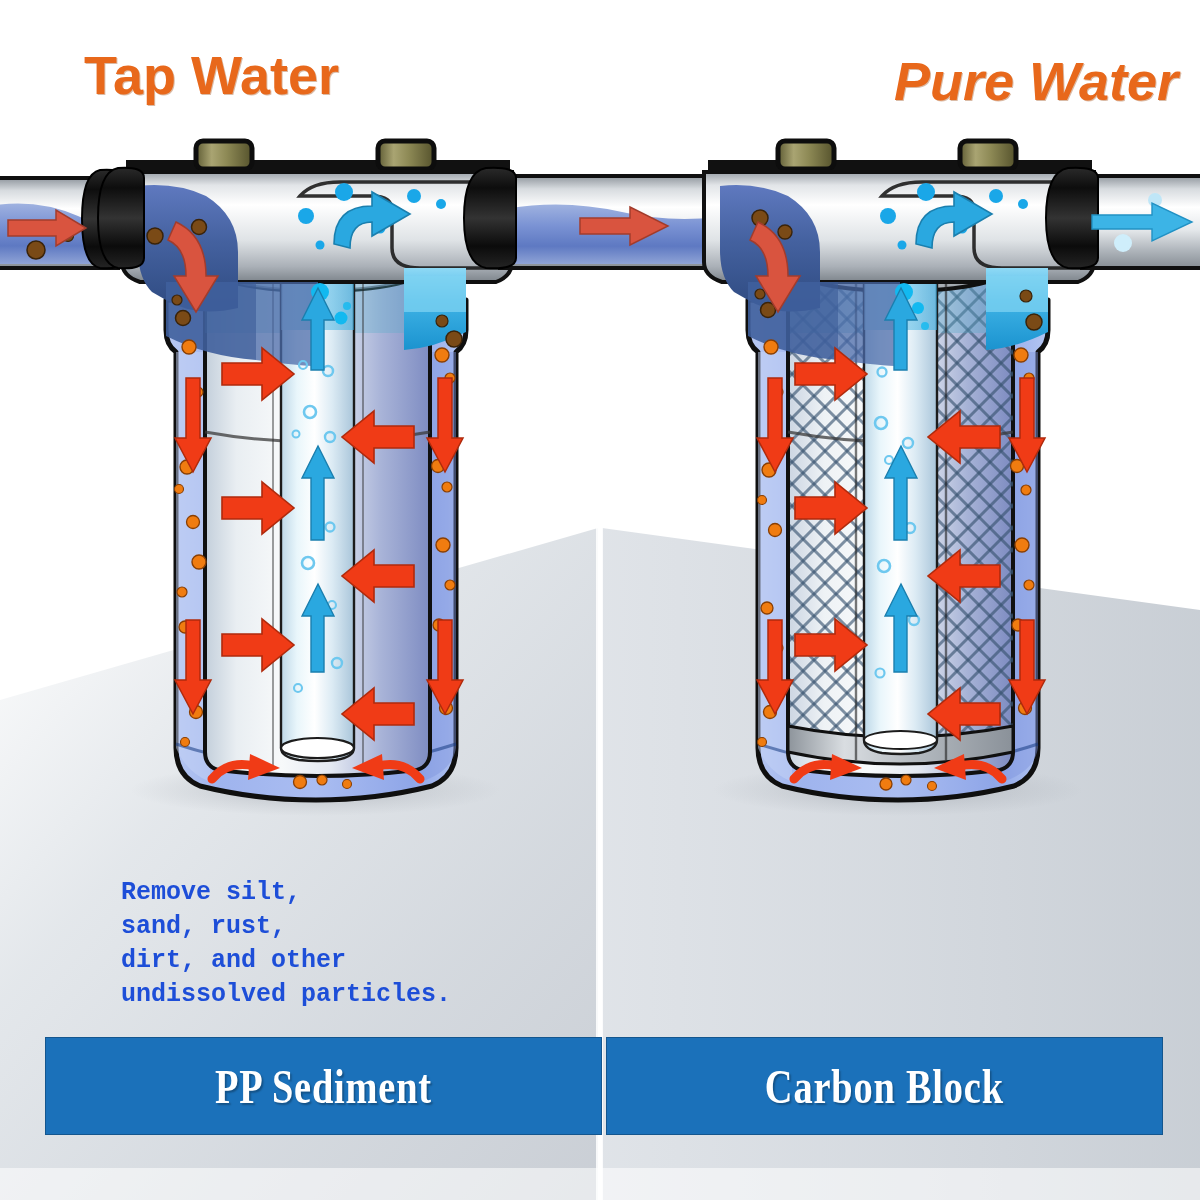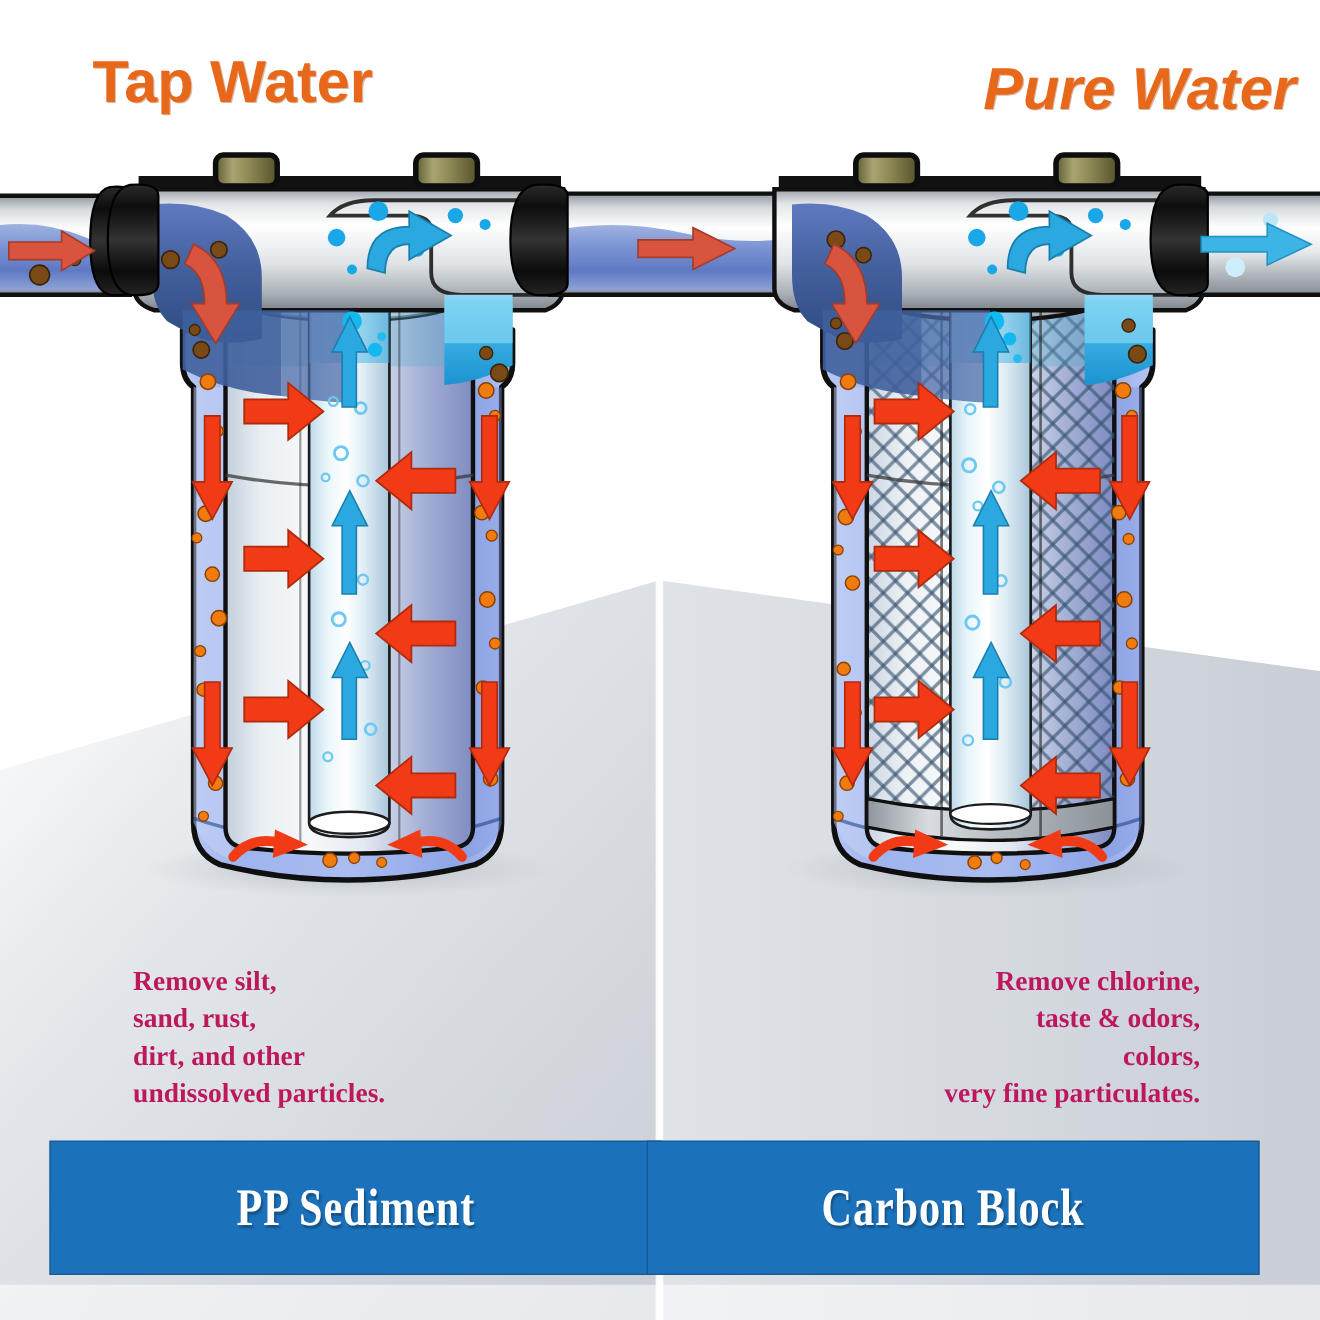--- a/index.html
+++ b/index.html
@@ -22,41 +22,41 @@
     letter-spacing:0px;
     white-space:nowrap;
     text-shadow:1px 1px 0 rgba(150,60,0,.35);
   }
   #tap-water-title{left:36px;top:44px;margin-left:48px;}
   #pure-water-title{right:22px;top:50px;font-style:italic;}
 
   
   .desc{
     position:absolute;
-    font-family:Liberation Serif, serif;
+    font-family:Liberation Mono, monospace;
     font-weight:bold;
     font-size:25px;
     line-height:34px;
-    color:#be185d;
+    color:#1d4ed8;
     white-space:pre-line;
   }
   #left-desc{left:121px;top:876px;text-align:left;}
   #right-desc{right:109px;top:876px;text-align:right;}
 
   
   .banner{
     position:absolute;
-    top:1037px;height:122px;
+    top:1037px;height:98px;
     background:#1b71ba;
     border:1px solid #14568e;
     display:flex;align-items:center;justify-content:center;
     box-sizing:border-box;
   }
   #banner-left{left:45px;width:557px;}
-  #banner-right{left:588px;width:557px;}
+  #banner-right{left:606px;width:557px;}
   .banner-label{
     font-family:"Liberation Serif", serif;
     font-weight:bold;
     font-size:48px;
     color:#ffffff;
     transform:scaleX(.80);
     transform-origin:center center;
     white-space:nowrap;
     text-shadow:2px 2px 2px rgba(0,0,0,.28);
     letter-spacing:1px;
@@ -592,24 +592,20 @@
 
   <div class="headline" id="tap-water-title">Tap Water</div>
 
   <div class="headline" id="pure-water-title">Pure Water</div>
 
   <div class="desc" id="left-desc">Remove silt,
 sand, rust,
 dirt, and other
 undissolved particles.</div>
 
-  <div class="desc" id="right-desc">Remove chlorine,
-taste &amp; odors,
-colors,
-very fine particulates.</div>
 
   <div class="banner" id="banner-left">
     <span class="banner-label">PP Sediment</span>
   </div>
 
   <div class="banner" id="banner-right">
     <span class="banner-label">Carbon Block</span>
   </div>
 
 </div>

